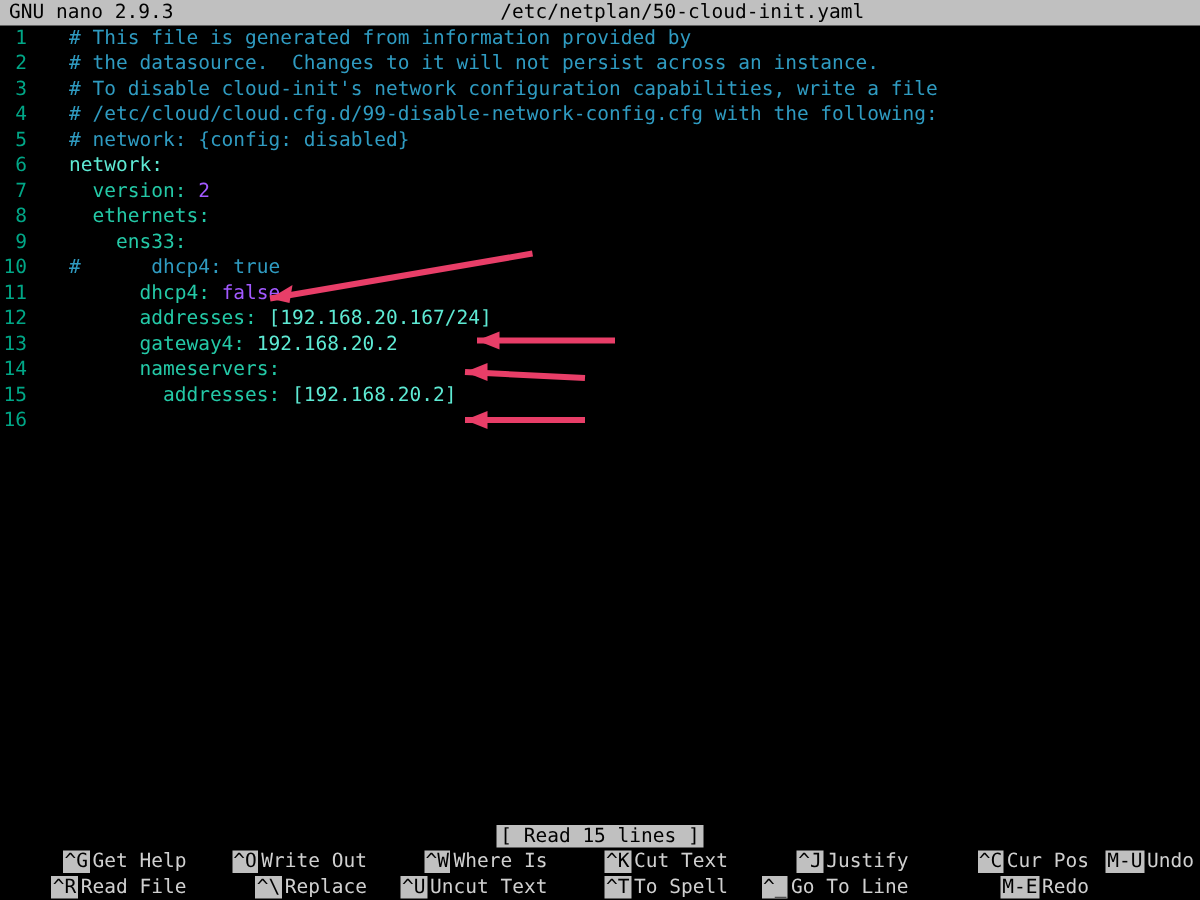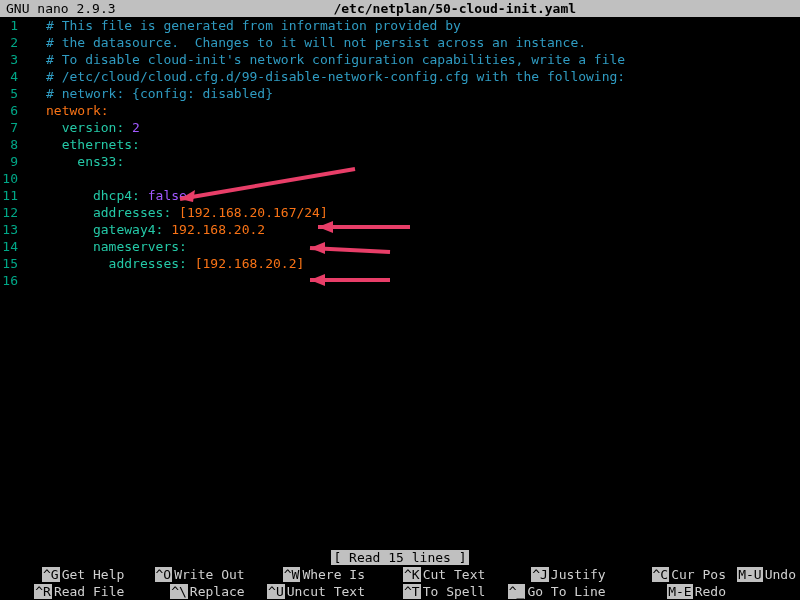--- a/index.html
+++ b/index.html
@@ -3,27 +3,27 @@
   <meta charset="utf-8">
   <style>
     * { margin:0; padding:0; box-sizing:border-box; }
     body {
       background:#000; color:#c0c0c0; width:800px; height:600px;
       font-family:"DejaVu Sans Mono","Courier New",monospace;
       font-size:13px; line-height:17px; position:relative; overflow:hidden;
     }
     .titlebar { background:#c0c0c0; color:#000; height:17px; display:flex; padding:0 6px; }
     .titlebar .app { flex:0 0 auto; }
-    .titlebar .path { flex:1; text-align:center;font-weight:bold; }
+    .titlebar .path { flex:1; text-align:center; }
     .editor { position:relative; }
     .line { display:flex; }
     .gutter { width:22px; text-align:right; color:#00a787; padding-right:4px; flex:none; }
     .code   { white-space:pre;margin-left:24px; }
     .comment { color:#2f9bc1; }
-    .yaml    { color:#f97316; }
+    .yaml    { color:#5eead4; }
     .key     { color:#24c9a7; }
     .bool    { color:#a259ff; }
     .num     { color:#a259ff; }
     .statusline { position:absolute; left:0; right:0; bottom:34px; text-align:center; }
     .statusline span { background:#c0c0c0; color:#000; padding:0 2px; }
     .shortcuts {
       position:absolute; left:0; right:0; bottom:0; height:34px; color:#d0d0d0;
       display:grid; grid-template-columns:repeat(6,1fr) 70px; padding:0 4px;text-align:right;
     }
     .shortcuts .cell { white-space:nowrap; overflow:hidden; }
@@ -73,20 +73,21 @@
   <div class="line">
       <span class="gutter">8</span>
       <span class="code key">  ethernets:</span>
     </div>
   <div class="line">
       <span class="gutter">9</span>
       <span class="code key">    ens33:</span>
     </div>
   <div class="line">
       <span class="gutter">10</span>
+      <span class="code comment">#      dhcp4: true</span>
     </div>
   <div class="line">
       <span class="gutter">11</span>
       <span class="code"><span class="key">      dhcp4: </span><span class="bool">false</span></span>
     </div>
   <div class="line">
       <span class="gutter">12</span>
       <span class="code"><span class="key">      addresses: </span><span class="yaml">[192.168.20.167/24]</span></span>
     </div>
   <div class="line">

